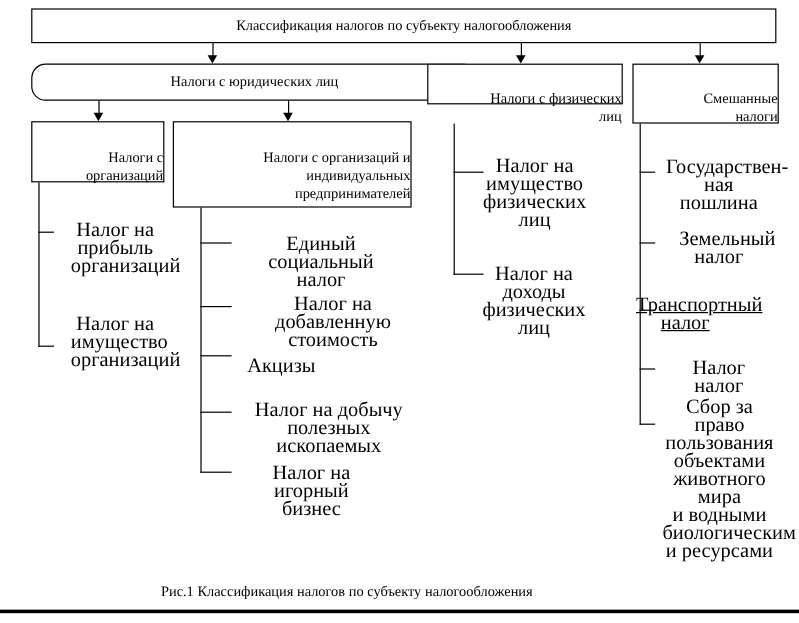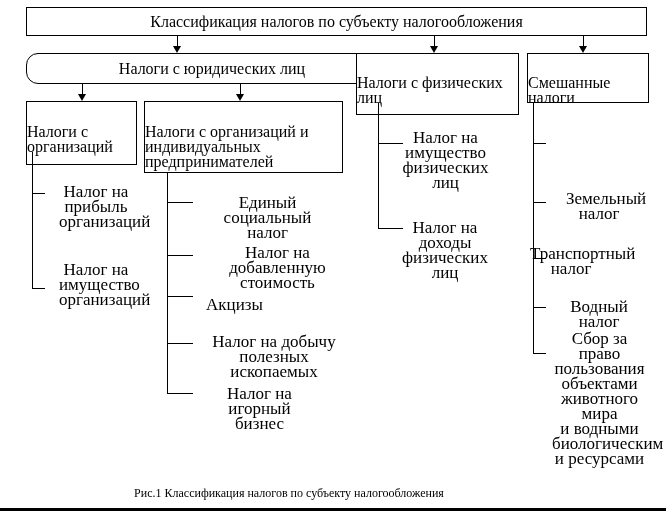--- a/index.html
+++ b/index.html
@@ -10,22 +10,22 @@
     background: #ffffff;
     font-family: "Liberation Serif", "DejaVu Serif", serif;
     color: #000000;
     overflow: hidden;
   }
   .box {
     position: absolute;
     box-sizing: border-box;
     border: 1px solid #000000;
     background: #ffffff;
-    text-align: left;
-    font-size: 16px;
+    text-align: right;
+    font-size: 12px;
     line-height: 15px;
     white-space: pre-line;
   }
   .box.single { display: flex; align-items: center; justify-content: center; }
   .item {
     position: absolute;
     font-size: 17px;
     line-height: 15px;
     text-align: center;
     white-space: pre-line;
@@ -62,35 +62,35 @@
   <div class="vline" style="left:177px; top:36px; height:11px;"></div>
   <div class="ahead" style="left:173px; top:46px;"></div>
   <div class="vline" style="left:434px; top:36px; height:11px;"></div>
   <div class="ahead" style="left:430px; top:46px;"></div>
   <div class="vline" style="left:583px; top:36px; height:11px;"></div>
   <div class="ahead" style="left:579px; top:46px;"></div>
 
   <div class="box single" style="left:26px; top:53px; width:372px; height:31px;border-radius:12px;">
     <span>Налоги с юридических лиц</span>
   </div>
-  <div class="box" style="left:356px; top:53px; width:163px; height:62px; padding-top:6px;">
+  <div class="box" style="left:356px; top:53px; width:163px; height:34px; padding-top:6px;">
     <span>Налоги с физических
 лиц</span>
   </div>
   <div class="box" style="left:527px; top:53px; width:122px; height:50px; padding-top:6px;">
     <span>Смешанные
 налоги</span>
   </div>
 
   <div class="vline" style="left:82px; top:84px; height:11px;"></div>
   <div class="ahead" style="left:78px; top:94px;"></div>
   <div class="vline" style="left:240px; top:84px; height:11px;"></div>
   <div class="ahead" style="left:236px; top:94px;"></div>
 
-  <div class="box" style="left:26px; top:101px; width:111px; height:64px; padding-top:7px;">
+  <div class="box" style="left:26px; top:101px; width:111px; height:51px; padding-top:7px;">
     <span>Налоги с
 организаций</span>
   </div>
   <div class="box" style="left:144px; top:101px; width:199px; height:72px; padding-top:7px;">
     <span>Налоги с организаций и
 индивидуальных
 предпринимателей</span>
   </div>
 
   <div class="vline" style="left:32px; top:152px; height:137px;"></div>
@@ -127,25 +127,27 @@
 физических лиц</div>
   <div class="item" style="left:395px; top:220px; width:100px;">Налог на доходы
 физических лиц</div>
 
   <div class="vline" style="left:533px; top:103px; height:251px;"></div>
   <div class="hline" style="left:533px; top:143px; width:13px;"></div>
   <div class="hline" style="left:533px; top:202px; width:13px;"></div>
   <div class="hline" style="left:533px; top:258px; width:13px;"></div>
   <div class="hline" style="left:533px; top:307px; width:13px;"></div>
   <div class="hline" style="left:533px; top:353px; width:13px;"></div>
+  <div class="item" style="left:555px; top:131px; width:88px;">Государствен-
+ная пошлина</div>
   <div class="item" style="left:566px; top:191px; width:66px;">Земельный
 налог</div>
-  <div class="item" style="left:530px; top:246px; width:82px;">Транспортный
+  <div class="item" style="left:530px; top:246px; width:82px;text-decoration:underline;">Транспортный
 налог</div>
-  <div class="item" style="left:556px; top:299px; width:86px;">Водный налог</div>
+  <div class="item" style="left:556px; top:299px; width:86px;">Налог налог</div>
   <div class="item" style="left:552px; top:331px; width:95px;">Сбор за право
 пользования
 объектами
 животного мира
 и водными
 биологическим
 и ресурсами</div>
 
   <div class="caption" style="top:486px;">Рис.1  Классификация налогов по субъекту налогообложения</div>
 

